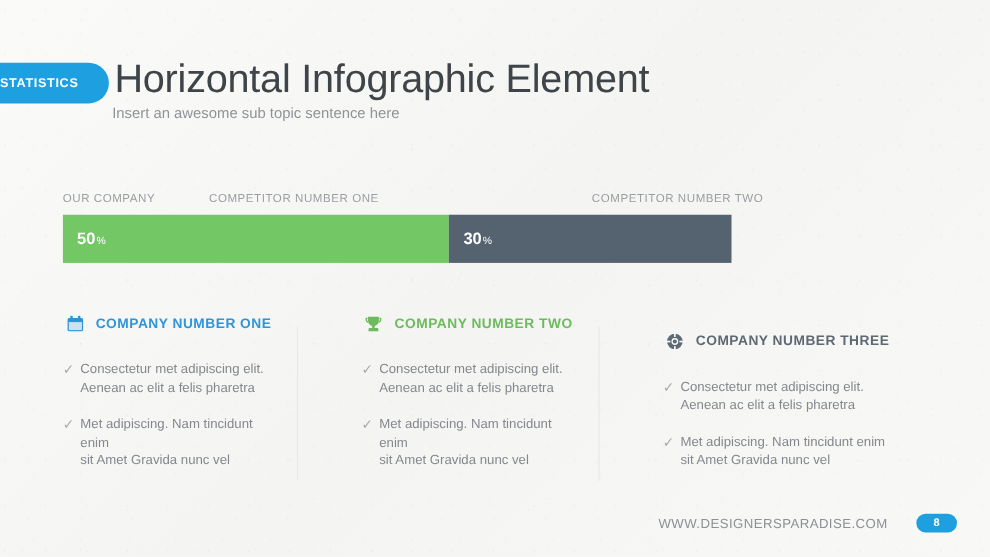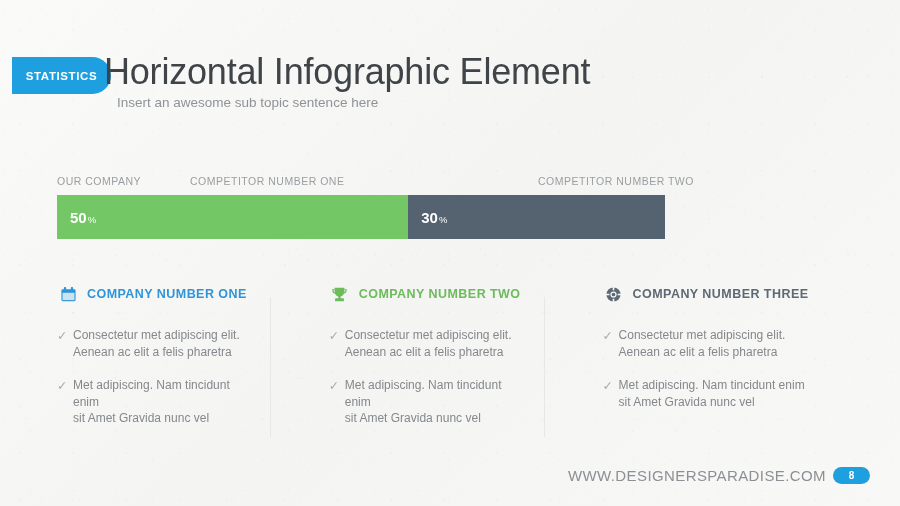--- a/index.html
+++ b/index.html
@@ -29,48 +29,48 @@
       radial-gradient(circle at 55% 90%, rgba(0,0,0,0.018) 0 1px, transparent 1px),
       linear-gradient(135deg, #fafaf9 0%, #f4f4f3 50%, #f8f8f7 100%);
     background-size: 37px 41px, 53px 47px, 43px 59px, 61px 43px, 47px 53px, 100% 100%;
   }
 
   
   #header { position: absolute; left: 0; top: 57px; width: 100%; height: 70px; }
 
   .badge {
     position: absolute;
-    left: 12px; top: 0;
+    left: 0; top: 0;
     width: 99px; height: 37px;
     background: #1e9fe0;
     border-radius: 0 19px 19px 0;
     display: flex;
     align-items: center;
-    justify-content: center;
+    justify-content: flex-start;
   }
   .badge span {
     color: #ffffff;
     font-size: 11.5px;
     letter-spacing: 0.6px;
     font-weight: 600;
   }
 
   .title {
     position: absolute;
     left: 104px; top: -6px;
     font-size: 36px;
     font-weight: 300;
     color: #3f4448;
     letter-spacing: -0.2px;
     white-space: nowrap;
   }
 
   .subtitle {
     position: absolute;
-    left: 117px; top: 38px;
+    left: 102px; top: 38px;
     font-size: 13.5px;
     color: #8f9397;
     font-weight: 400;
     white-space: nowrap;
   }
 
   
   #chart { position: absolute; left: 57px; top: 175px; width: 738px; }
 
   .bar-labels { position: relative; height: 20px; text-align: right; }
@@ -113,21 +113,21 @@
   
   #columns {
     position: absolute;
     left: 57px; top: 283px;
     width: 760px; height: 155px;
     display: flex;
     gap: 36px;
   }
   .col { position: relative; width: 274px; padding-right: 24px; }
   .col.c2 { padding-left: 22px; }
-  .col.c3 { padding-left: 22px; }
+  .col.c3 { padding-left: 22px; margin-top: 16px; }
 
   .col-divider {
     position: absolute;
     top: 14px;
     width: 1px;
     height: 140px;
     background: #e6e7e6;
   }
   .col.c1 .col-divider { right: 0; }
   .col.c2 .col-divider { right: 0; }
@@ -158,24 +158,24 @@
     white-space: pre-line;
   }
 
   
   #footer {
     position: absolute;
     right: 30px; bottom: 22px;
     display: flex; align-items: center;
   }
   .footer-url {
-    font-size: 15px;
+    font-size: 12px;
     letter-spacing: 0.4px;
     color: #8c9094;
-    margin-right: 7px;
+    margin-right: 26px;
   }
   .page-pill {
     width: 37px; height: 17px;
     border-radius: 9px;
     background: #1e9fe0;
     display: flex; align-items: center; justify-content: center;
   }
   .page-pill span { color: #fff; font-size: 10px; font-weight: 600; }
 </style>
 </head>

